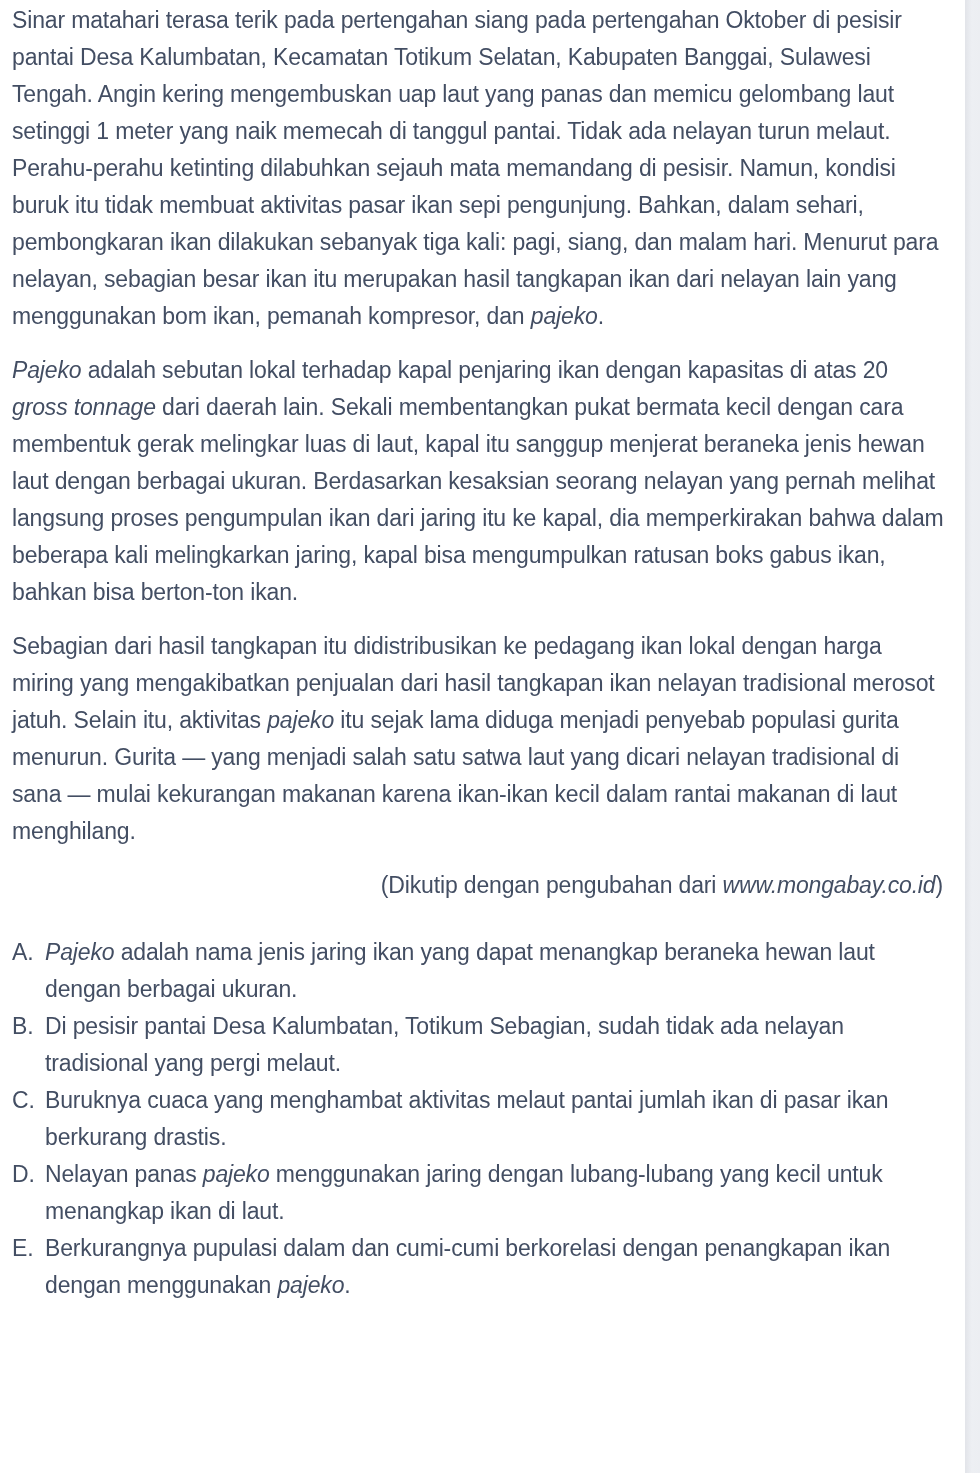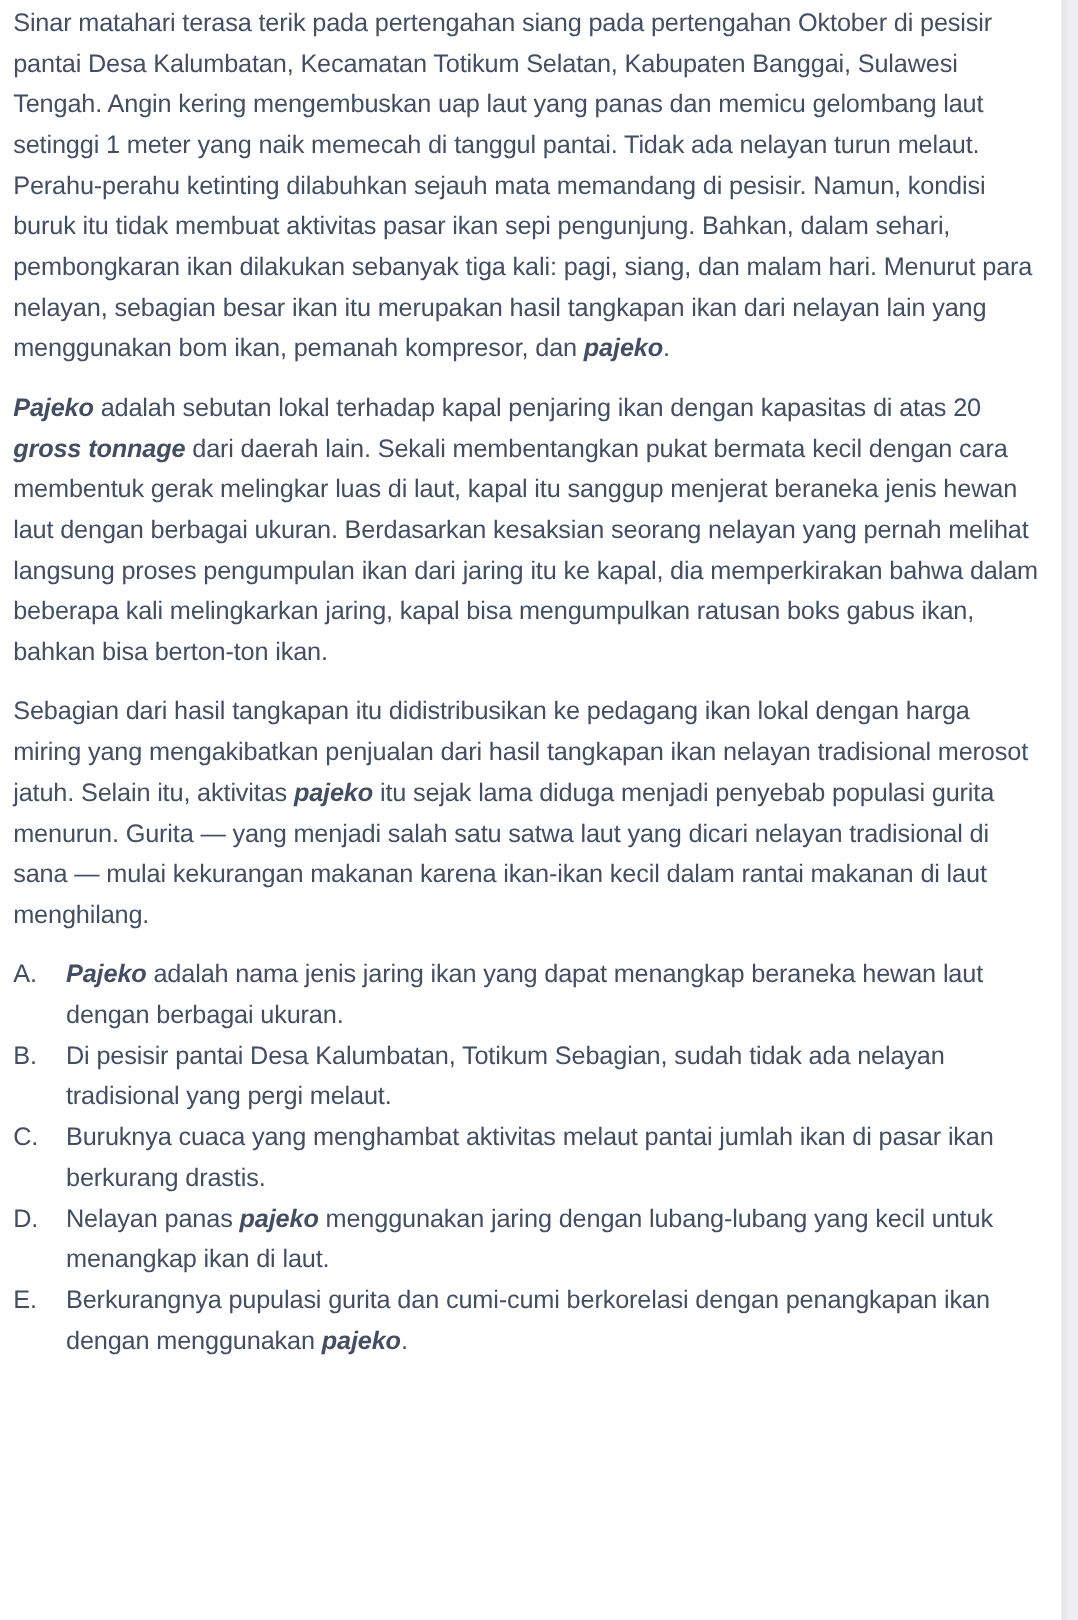--- a/index.html
+++ b/index.html
@@ -16,59 +16,60 @@
     position: absolute;
     top: 2px;
     left: 12px;
     width: 935px;
     font-size: 23px;
     line-height: 37px;
     letter-spacing: -0.15px;
   }
   .passage p { margin: 0 0 17px 0; }
   .passage p:last-child { }
-  em { font-style: italic; font-weight: bold; }
+  em { font-style: italic; }
   .citation {
     margin: 0 0 30px 0;
     text-align: right;
     padding-right: 4px;
   }
   .question { margin: 0 0 18px 0; }
   .options { margin: 0; padding: 0; list-style: none; }
   .option {
     display: flex;
     align-items: flex-start;
     margin: 0;
     cursor: default;
   }
   .option-letter {
     flex: 0 0 33px;
     white-space: nowrap;
   }
-  .option-text { flex: 1 1 auto; margin-left: 15px; }
+  .option-text { flex: 1 1 auto; }
   .scroll-gutter {
     position: absolute;
     top: 0;
     right: 0;
     width: 15px;
     height: 1473px;
     background: linear-gradient(to right, #e2e4e9 0%, #edeff3 45%, #eceef2 100%);
   }
 </style>
 </head>
 <body>
 
 <div class="content">
 
   <div class="passage">
     <p><span>Sinar matahari terasa terik pada pertengahan siang pada pertengahan Oktober di pesisir pantai Desa Kalumbatan, Kecamatan Totikum Selatan, Kabupaten Banggai, Sulawesi Tengah. Angin kering mengembuskan uap laut yang panas dan memicu gelombang laut setinggi 1 meter yang naik memecah di tanggul pantai. Tidak ada nelayan turun melaut. Perahu-perahu ketinting dilabuhkan sejauh mata memandang di pesisir. Namun, kondisi buruk itu tidak membuat aktivitas pasar ikan sepi pengunjung. Bahkan, dalam sehari, pembongkaran ikan dilakukan sebanyak tiga kali: pagi, siang, dan malam hari. Menurut para nelayan, sebagian besar ikan itu merupakan hasil tangkapan ikan dari nelayan lain yang menggunakan bom ikan, pemanah kompresor, dan </span><em>pajeko</em><span>.</span></p>
     <p><em>Pajeko</em><span> adalah sebutan lokal terhadap kapal penjaring ikan dengan kapasitas di atas 20 </span><em>gross tonnage</em><span> dari daerah lain. Sekali membentangkan pukat bermata kecil dengan cara membentuk gerak melingkar luas di laut, kapal itu sanggup menjerat beraneka jenis hewan laut dengan berbagai ukuran. Berdasarkan kesaksian seorang nelayan yang pernah melihat langsung proses pengumpulan ikan dari jaring itu ke kapal, dia memperkirakan bahwa dalam beberapa kali melingkarkan jaring, kapal bisa mengumpulkan ratusan boks gabus ikan, bahkan bisa berton-ton ikan.</span></p>
     <p><span>Sebagian dari hasil tangkapan itu didistribusikan ke pedagang ikan lokal dengan harga miring yang mengakibatkan penjualan dari hasil tangkapan ikan nelayan tradisional merosot jatuh. Selain itu, aktivitas </span><em>pajeko</em><span> itu sejak lama diduga menjadi penyebab populasi gurita menurun. Gurita — yang menjadi salah satu satwa laut yang dicari nelayan tradisional di sana — mulai kekurangan makanan karena ikan-ikan kecil dalam rantai makanan di laut menghilang.</span></p>
   </div>
 
+  <div class="citation"><span>(Dikutip dengan pengubahan dari </span><em>www.mongabay.co.id</em><span>)</span></div>
 
 
   <div class="options">
     <div class="option">
       <span class="option-letter">A.</span>
       <span class="option-text"><em>Pajeko</em><span> adalah nama jenis jaring ikan yang dapat menangkap beraneka hewan laut dengan berbagai ukuran.</span></span>
     </div>
     <div class="option">
       <span class="option-letter">B.</span>
       <span class="option-text"><span>Di pesisir pantai Desa Kalumbatan, Totikum Sebagian, sudah tidak ada nelayan tradisional yang pergi melaut.</span></span>
@@ -76,19 +77,19 @@
     <div class="option">
       <span class="option-letter">C.</span>
       <span class="option-text"><span>Buruknya cuaca yang menghambat aktivitas melaut pantai jumlah ikan di pasar ikan berkurang drastis.</span></span>
     </div>
     <div class="option">
       <span class="option-letter">D.</span>
       <span class="option-text"><span>Nelayan panas </span><em>pajeko</em><span> menggunakan jaring dengan lubang-lubang yang kecil untuk menangkap ikan di laut.</span></span>
     </div>
     <div class="option">
       <span class="option-letter">E.</span>
-      <span class="option-text"><span>Berkurangnya pupulasi gurita dan cumi-cumi berkorelasi dengan penangkapan ikan dengan menggunakan </span><em>pajeko</em><span>.</span></span>
+      <span class="option-text"><span>Berkurangnya pupulasi dalam dan cumi-cumi berkorelasi dengan penangkapan ikan dengan menggunakan </span><em>pajeko</em><span>.</span></span>
     </div>
   </div>
 
 </div>
 
 <div class="scroll-gutter"></div>
 
 </body></html>

